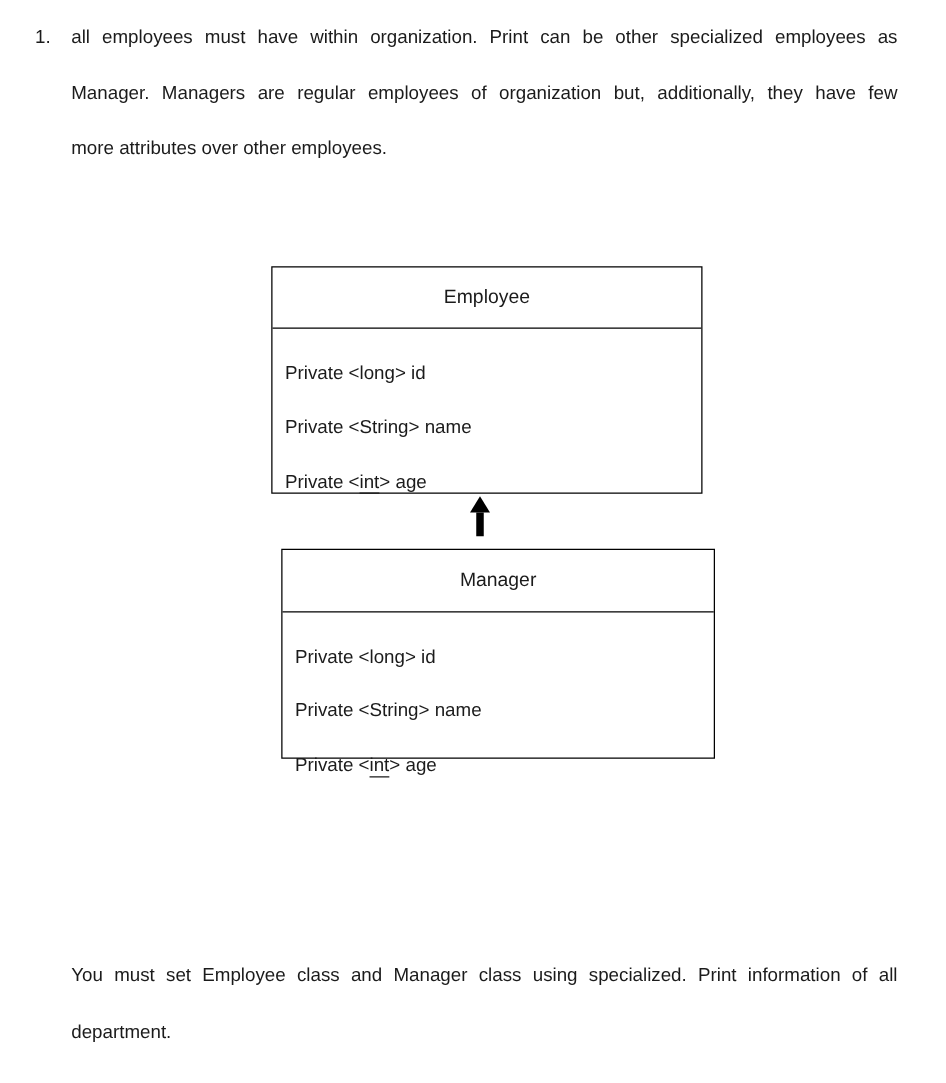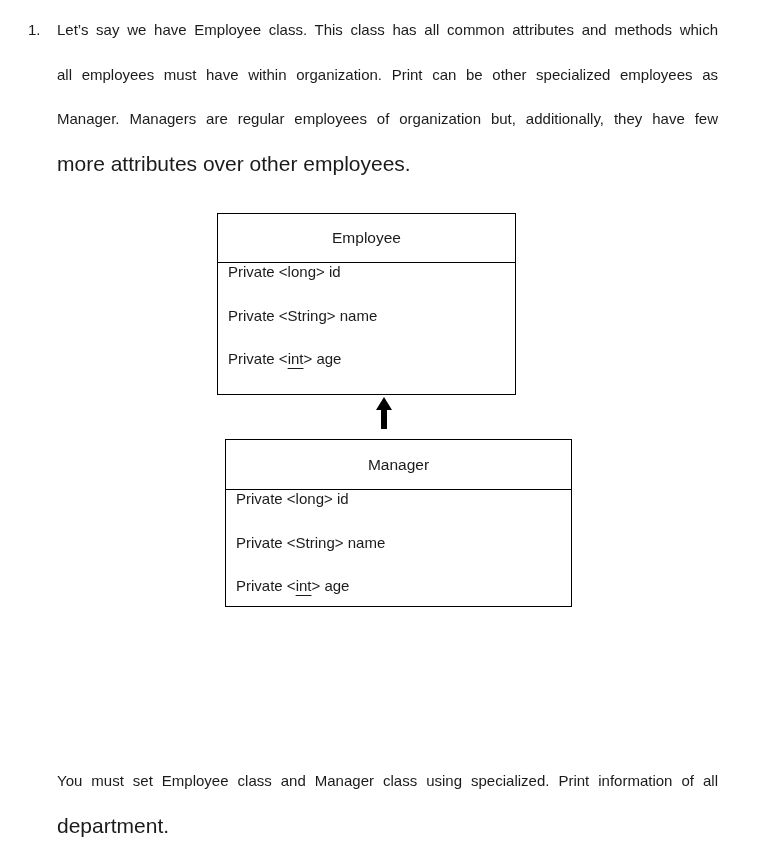--- a/index.html
+++ b/index.html
@@ -29,42 +29,42 @@
   }
   .outro {
     position: absolute; left: 57px; top: 759px; width: 661px;
   }
   .jline {
     font-size: 15px; line-height: 44.5px;
     text-align: justify; text-align-last: justify;
     white-space: normal;
   }
   .lastline {
-    font-size: 21px; line-height: 44.5px; text-align: left;
+    font-size: 15px; line-height: 44.5px; text-align: left;
   }
 
   
   .uml-box {
     position: absolute;
     border: 1.4px solid var(--border);
     background: var(--background);
   }
-  .uml-box.employee { left: 217px; top: 213px; width: 299px; height: 182px; }
+  .uml-box.employee { left: 217px; top: 213px; width: 345px; height: 182px; }
   .uml-box.manager  { left: 225px; top: 439px; width: 347px; height: 168px; }
   .uml-title {
     display: flex; align-items: center; justify-content: center;
     border-bottom: 1.4px solid var(--border);
     font-size: 15.5px;
   }
   .uml-box.employee .uml-title { height: 49px; }
   .uml-box.manager  .uml-title { height: 50px; }
   .uml-fields { padding: 0 0 0 10px; }
   .uml-field {
     height: 43.5px;
-    display: flex; align-items: flex-start;
+    display: flex; align-items: flex-end;
     font-size: 15px; white-space: pre;
   }
   .sq {
     text-decoration-line: underline;
     text-decoration-style: wavy;
     text-decoration-color: var(--squiggle);
     text-decoration-thickness: 1px;
     text-underline-offset: 4px;
     text-decoration: underline;
   }
@@ -83,21 +83,20 @@
   .arrow-stem { width: 6px; height: 19px; background: var(--arrow); }
 </style>
 </head>
 <body>
 
 <div class="page">
 
   <span class="list-number">1.</span>
 
   <div class="intro">
-    <div class="jline">Let’s say we have Employee class. This class has all common attributes and methods which</div>
     <div class="jline">all employees must have within organization. Print can be other specialized employees as</div>
     <div class="jline">Manager. Managers are regular employees of organization but, additionally, they have few</div>
     <div class="lastline">more attributes over other employees.</div>
   </div>
 
   <div class="uml-box employee">
     <div class="uml-title">Employee</div>
     <div class="uml-fields">
       <div class="uml-field"><span>Private &lt;long&gt; id</span><span class="sq"></span><span></span></div>
       <div class="uml-field"><span>Private &lt;String&gt; name</span><span class="sq"></span><span></span></div>

